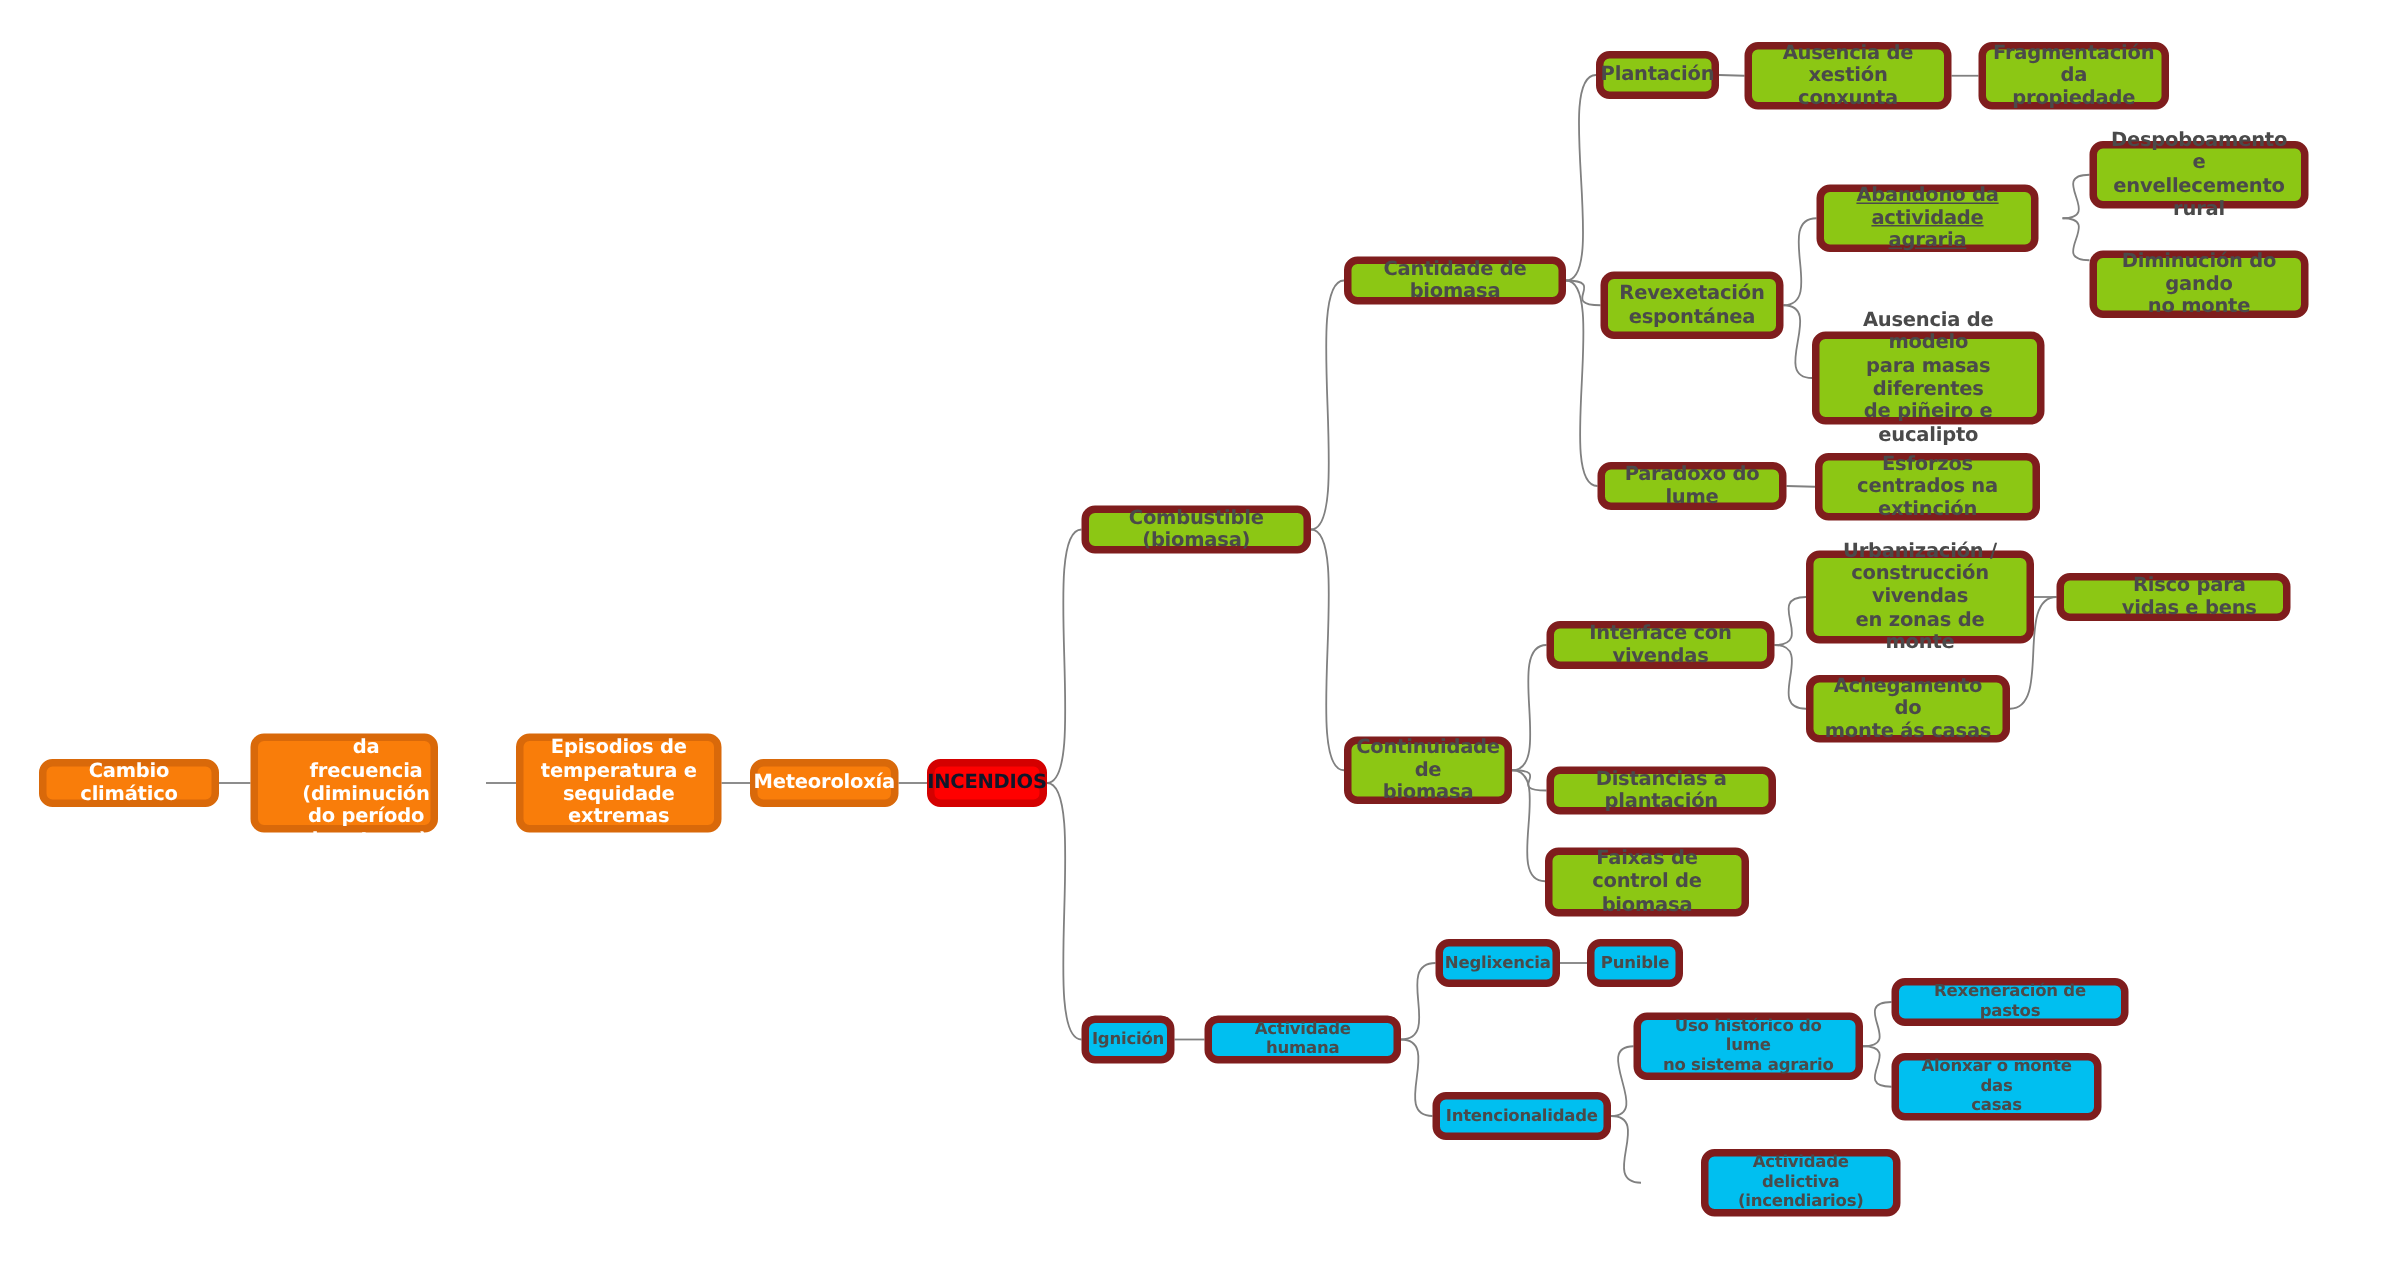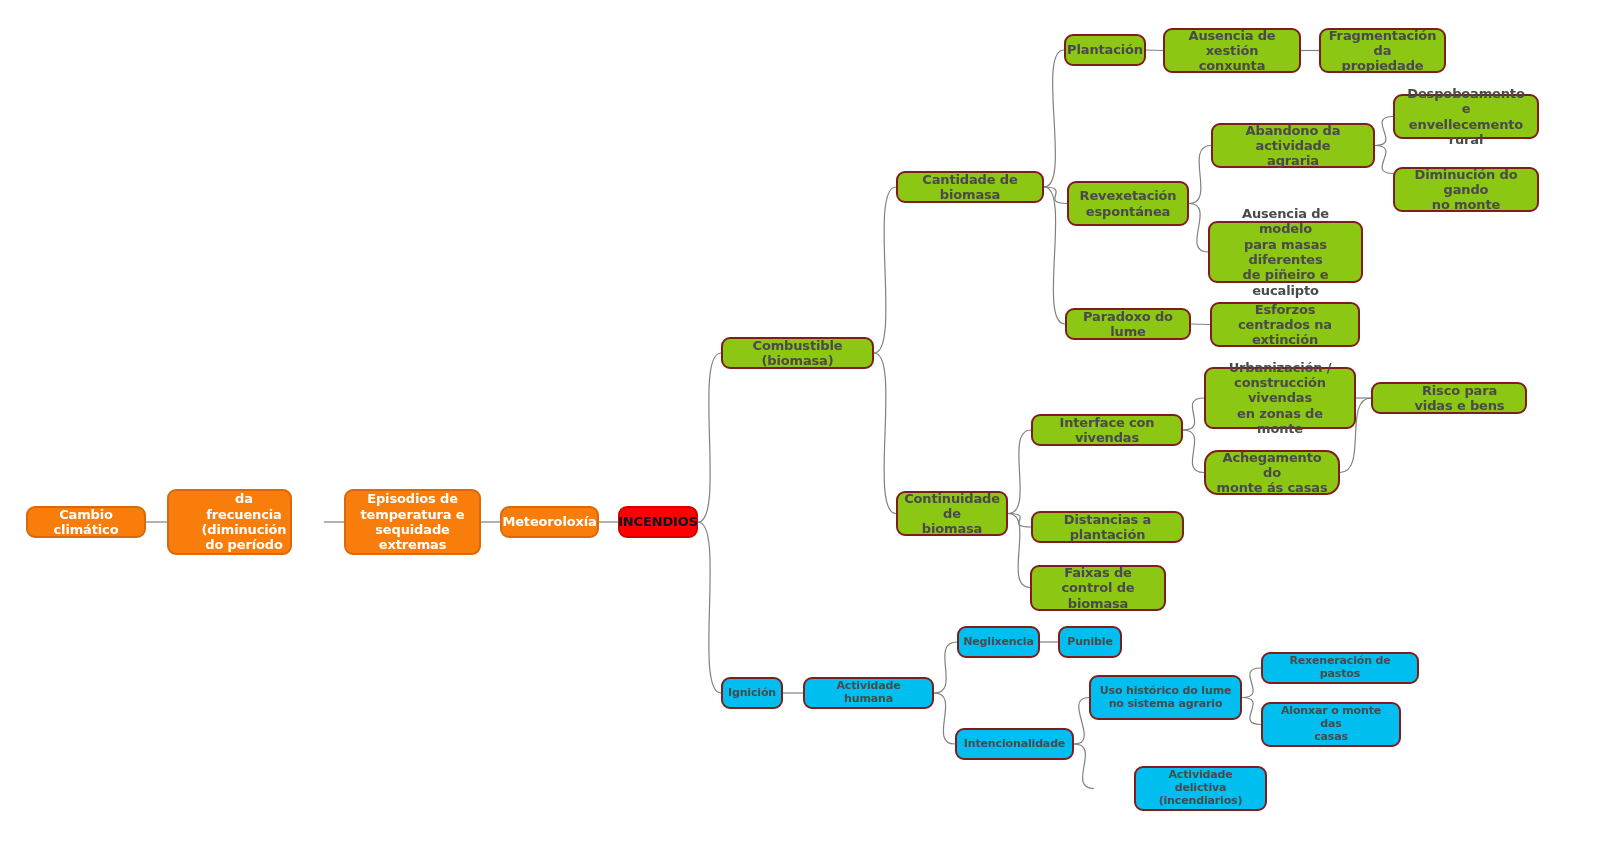--- a/index.html
+++ b/index.html
@@ -32,21 +32,21 @@
     stroke-width: 1.2;
   }
   .node {
     position: absolute;
     box-sizing: border-box;
     display: flex;
     align-items: center;
     justify-content: center;
     text-align: center;
     border-radius: 9px;
-    border: 2px solid #7f1d1d;
+    border: 5px solid #7f1d1d;
     font-weight: bold;
     line-height: 1.18;
     padding: 3px 7px;
     white-space: pre-line;
     letter-spacing: -0.15px;
     z-index: 5;
   }
   .n-green {
     background: #8CC714;
     color: #4a4a4a;
@@ -121,40 +121,40 @@
       <div class="node n-red" style="left: 618px; top: 506px; width: 80px; height: 32px;">INCENDIOS</div>
       <div class="node n-green" style="left: 721px; top: 337px; width: 153px; height: 32px;">Combustible (biomasa)</div>
       <div class="node n-green" style="left: 896px; top: 171px; width: 148px; height: 32px;">Cantidade de biomasa</div>
       <div class="node n-green" style="left: 1064px; top: 34px; width: 82px; height: 32px;">Plantación</div>
       <div class="node n-green" style="left: 1163px; top: 28px; width: 138px; height: 45px;">Ausencia de xestión
 conxunta</div>
       <div class="node n-green" style="left: 1319px; top: 28px; width: 127px; height: 45px;">Fragmentación da
 propiedade</div>
       <div class="node n-green" style="left: 1067px; top: 181px; width: 122px; height: 45px;">Revexetación
 espontánea</div>
-      <div class="node n-green" style="left: 1211px; top: 123px; width: 164px; height: 45px;">Abandono da actividade
+      <div class="node n-green" style="left: 1211px; top: 123px; width: 148px; height: 45px; text-decoration: underline;">Abandono da actividade
 agraria</div>
       <div class="node n-green" style="left: 1393px; top: 94px; width: 146px; height: 45px;">Despoboamento e
 envellecemento rural</div>
       <div class="node n-green" style="left: 1393px; top: 151px; width: 146px; height: 45px; margin-top: 16px;">Diminución do gando
 no monte</div>
       <div class="node n-green" style="left: 1208px; top: 221px; width: 155px; height: 62px;">Ausencia de modelo
 para masas diferentes
 de piñeiro e eucalipto</div>
       <div class="node n-green" style="left: 1065px; top: 308px; width: 126px; height: 32px;">Paradoxo do lume</div>
       <div class="node n-green" style="left: 1210px; top: 302px; width: 150px; height: 45px;">Esforzos centrados na
 extinción</div>
       <div class="node n-green" style="left: 896px; top: 491px; width: 112px; height: 45px;">Continuidade de
 biomasa</div>
       <div class="node n-green" style="left: 1031px; top: 414px; width: 152px; height: 32px;">Interface con vivendas</div>
       <div class="node n-green" style="left: 1204px; top: 367px; width: 152px; height: 62px;">Urbanización /
 construcción vivendas
 en zonas de monte</div>
       <div class="node n-green" style="left: 1371px; top: 382px; width: 156px; height: 32px; padding-left: 28px;">Risco para vidas e bens</div>
-      <div class="node n-green" style="left: 1204px; top: 450px; width: 136px; height: 45px; border-radius: 14px;">Achegamento do
+      <div class="node n-green" style="left: 1204px; top: 450px; width: 136px; height: 45px;">Achegamento do
 monte ás casas</div>
       <div class="node n-green" style="left: 1031px; top: 511px; width: 153px; height: 32px;">Distancias a plantación</div>
       <div class="node n-green" style="left: 1030px; top: 565px; width: 136px; height: 46px;">Faixas de control de
 biomasa</div>
       <div class="node n-cyan" style="left: 721px; top: 677px; width: 62px; height: 32px;">Ignición</div>
       <div class="node n-cyan" style="left: 803px; top: 677px; width: 131px; height: 32px;">Actividade humana</div>
       <div class="node n-cyan" style="left: 957px; top: 626px; width: 83px; height: 32px;">Neglixencia</div>
       <div class="node n-cyan" style="left: 1058px; top: 626px; width: 64px; height: 32px;">Punible</div>
       <div class="node n-cyan" style="left: 955px; top: 728px; width: 119px; height: 32px;">Intencionalidade</div>
       <div class="node n-cyan" style="left: 1089px; top: 675px; width: 153px; height: 45px;">Uso histórico do lume

